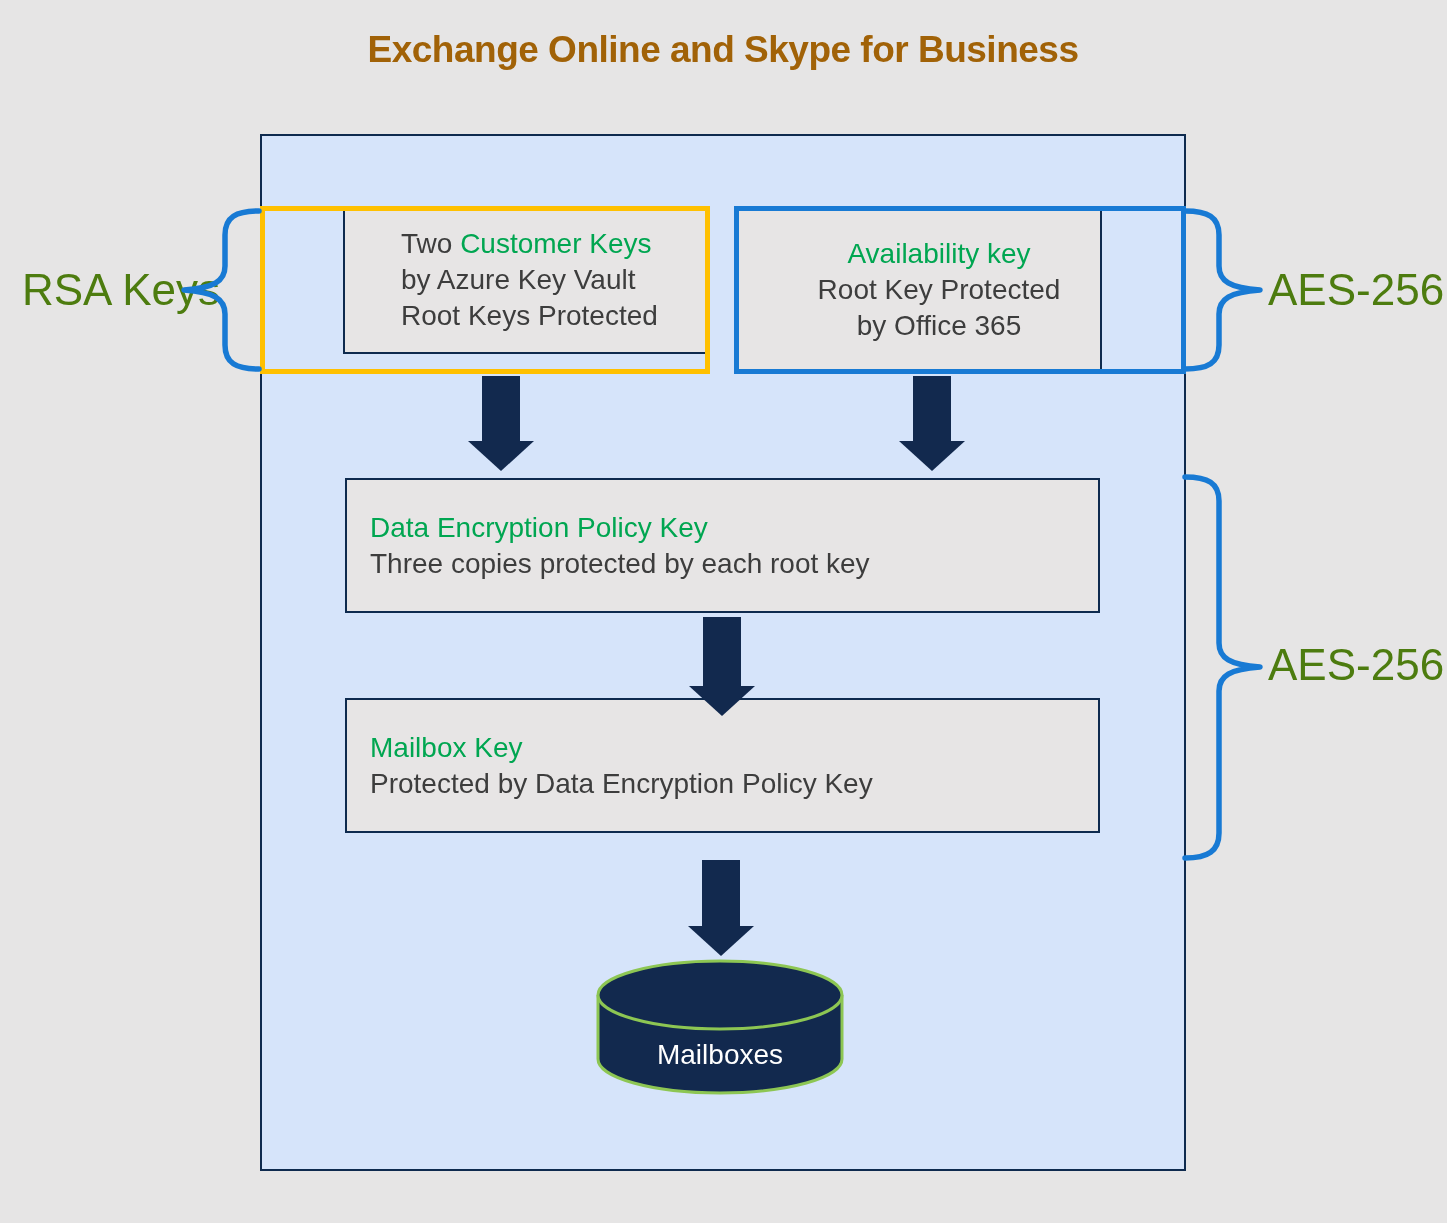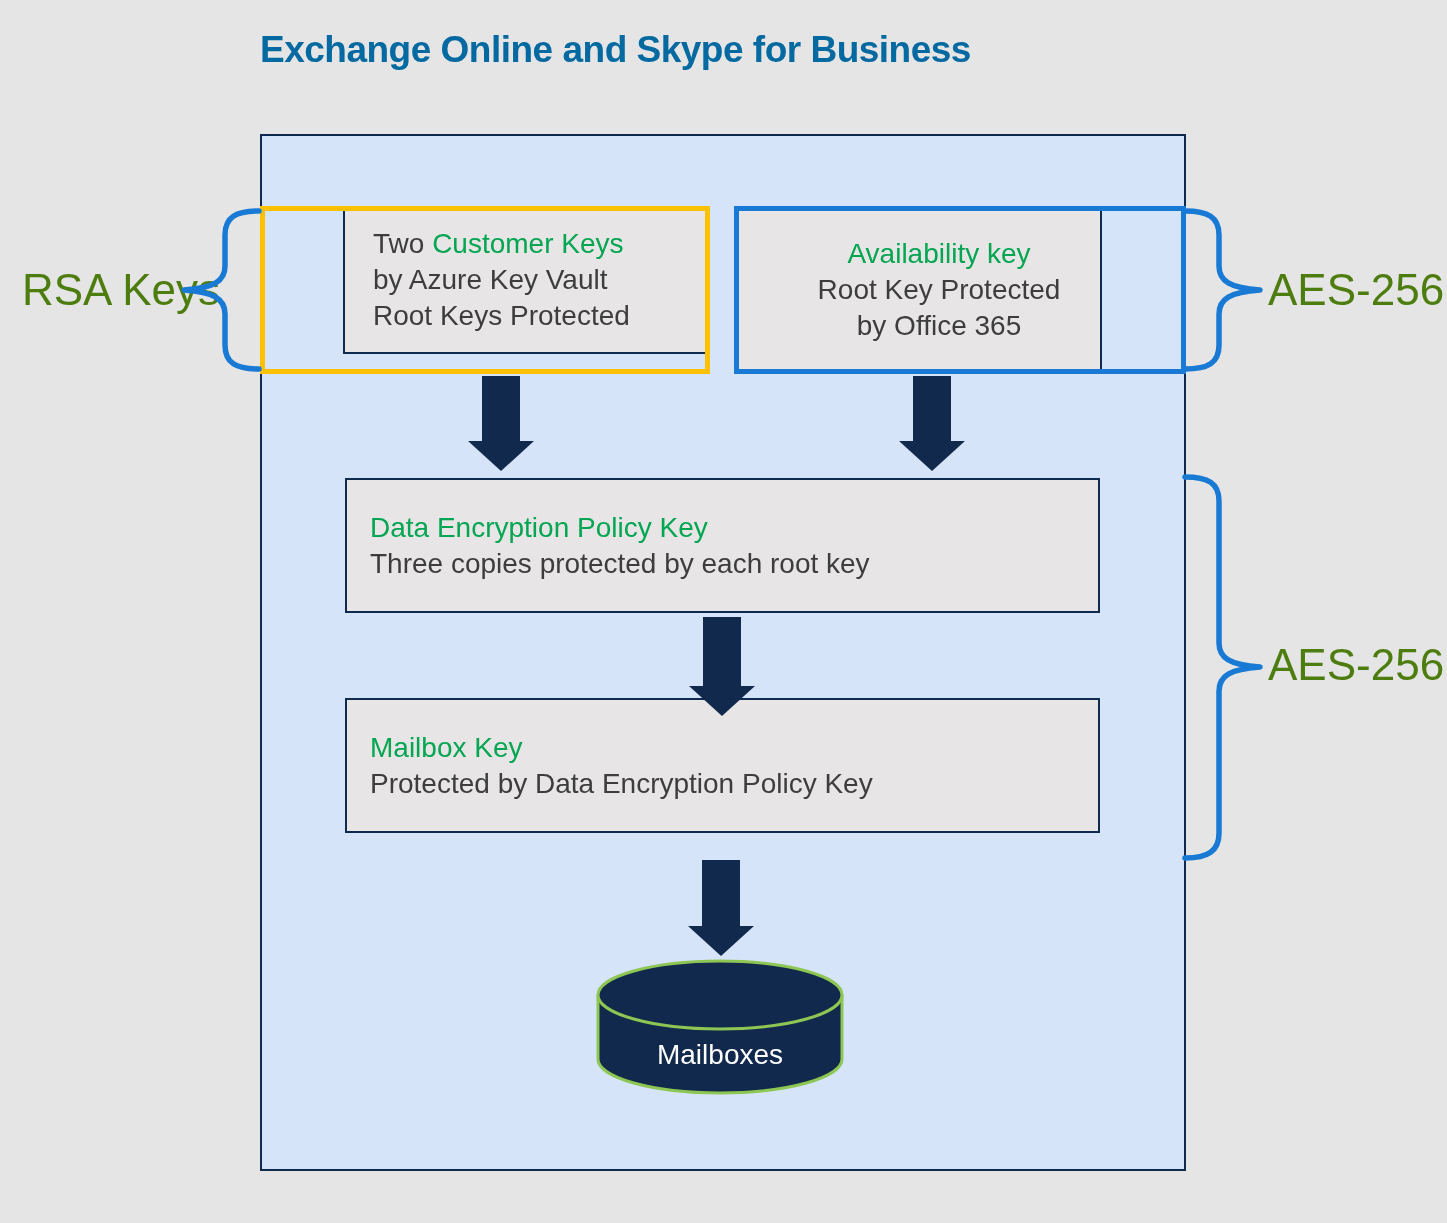--- a/index.html
+++ b/index.html
@@ -7,22 +7,22 @@
     width:1447px;height:1223px;
     background:#e6e5e5;
     font-family:"Liberation Sans", sans-serif;
     position:relative;
     overflow:hidden;
   }
   .abs{position:absolute;}
   
   .title{
     left:260px;top:26px;width:926px;
-    text-align:left;
-    color:#0369a1;
+    text-align:center;
+    color:#a16207;
     font-weight:bold;
     font-size:37px;
     line-height:47px;
     letter-spacing:-0.5px;
   }
   
   .container{
     left:260px;top:134px;width:926px;height:1037px;
     background:#d6e4fa;
     border:2px solid #0e2a4e;
@@ -31,21 +31,21 @@
   
   .gray-box{
     background:#e7e5e5;
     border:2px solid #0e2a4e;
     box-sizing:border-box;
     display:flex;flex-direction:column;justify-content:center;
     font-size:28px;line-height:36px;color:#3d3d3d;
     z-index:2;
   }
   .gray-box .green{color:#00a651;}
-  .box-customer{left:343px;top:206px;width:367px;height:148px;padding-left:28px;}
+  .box-customer{left:343px;top:206px;width:367px;height:148px;padding-left:56px;}
   .box-availability{left:734px;top:206px;width:368px;height:168px;padding-left:42px;align-items:center;}
   .box-dep{left:345px;top:478px;width:755px;height:135px;padding-left:23px;}
   .box-mailboxkey{left:345px;top:698px;width:755px;height:135px;padding-left:23px;}
   
   .outline{box-sizing:border-box;background:transparent;z-index:3;}
   .outline-yellow{left:260px;top:206px;width:450px;height:168px;border:5px solid #ffc000;}
   .outline-blue{left:734px;top:206px;width:452px;height:168px;border:5px solid #187ad4;}
   
   .arrow{display:flex;flex-direction:column;align-items:center;width:66px;z-index:2;}
   .arrow .shaft{width:38px;background:#12294e;}

